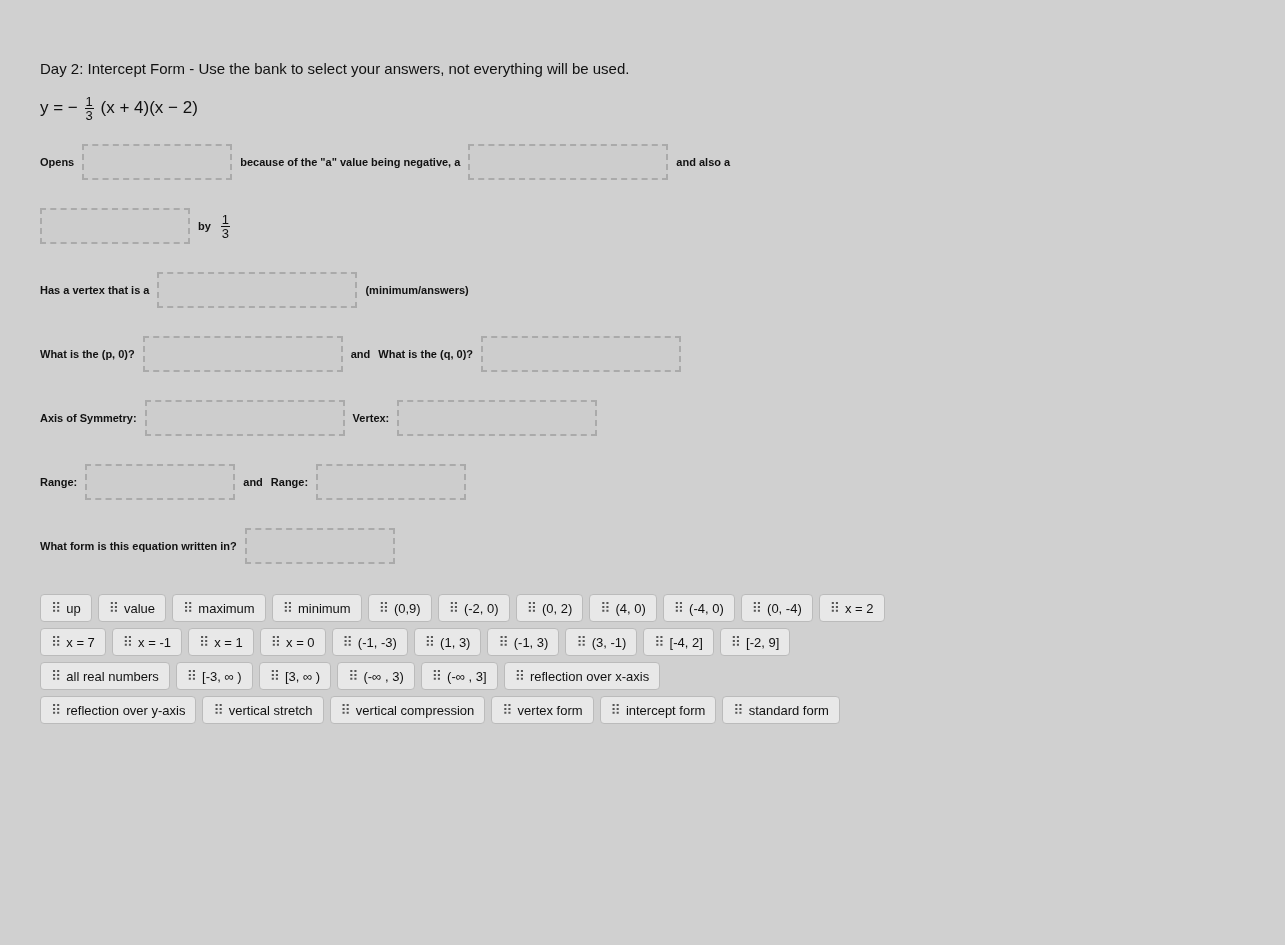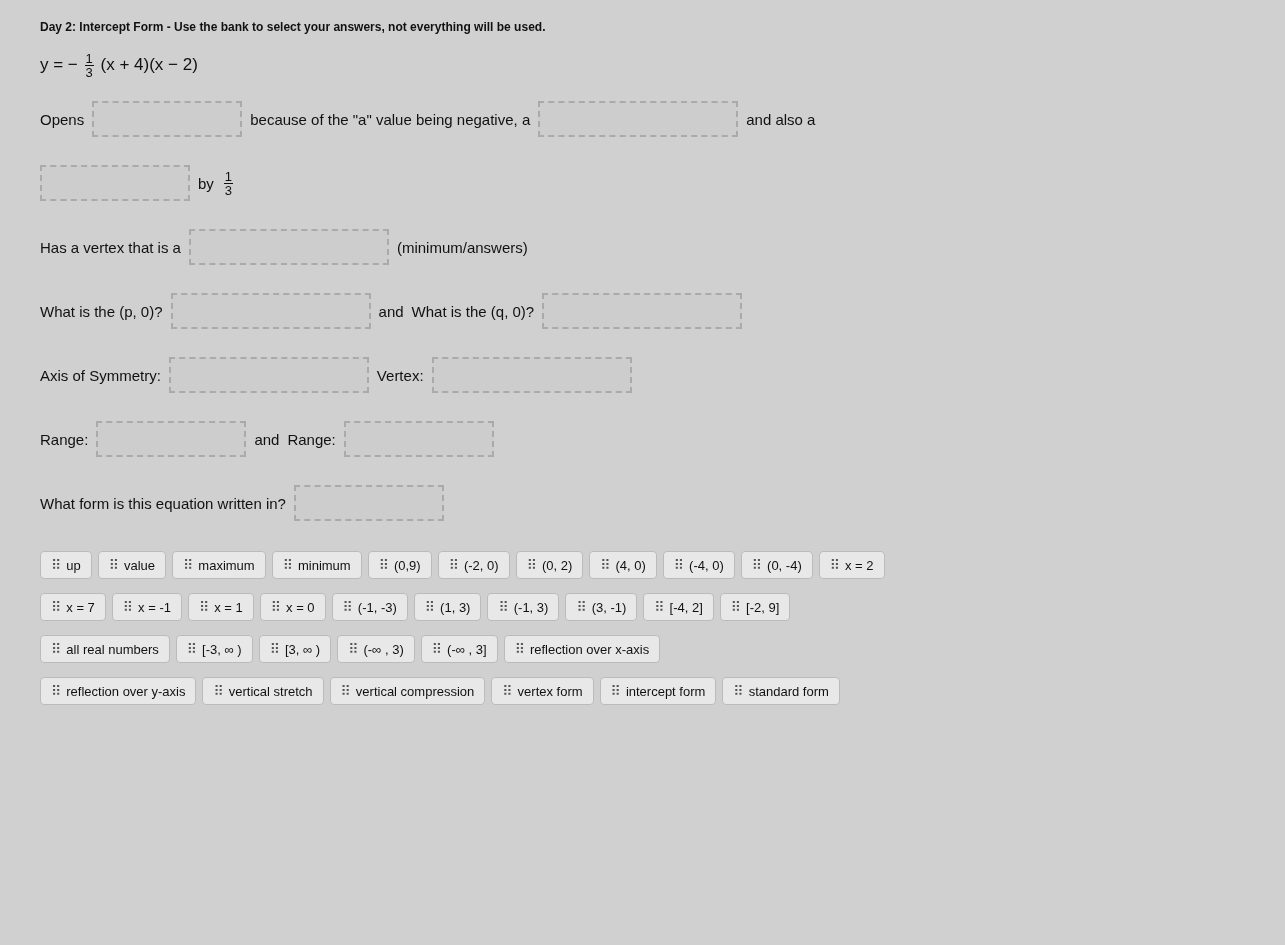--- a/index.html
+++ b/index.html
@@ -4,23 +4,24 @@
   <style>
     * { box-sizing: border-box; margin: 0; padding: 0; }
     body {
       background: #d0d0d0;
       font-family: Arial, sans-serif;
       font-size: 15px;
       color: #111;
       padding: 20px 40px;
     }
     .title {
-      font-size: 12px;
+      font-size: 15px;
       margin-bottom: 18px;
-      font-weight: bold;
+      font-weight: normal;
+      margin-top: 40px;
     }
     .equation {
       font-size: 17px;
       margin-bottom: 22px;
     }
     .fraction {
       display: inline-flex;
       flex-direction: column;
       align-items: center;
       vertical-align: middle;
@@ -43,21 +44,21 @@
       border: 2px dashed #aaa;
       min-width: 200px;
       min-height: 36px;
       vertical-align: middle;
       background: rgba(200,200,200,0.3);
     }
     .answer-bank {
       margin-top: 30px;
       display: flex;
       flex-wrap: wrap;
-      gap: 14px;
+      gap: 6px;
     }
     .answer-bank-row {
       display: flex;
       flex-wrap: wrap;
       gap: 6px;
       width: 100%;
     }
     .chip {
       display: inline-flex;
       align-items: center;
@@ -72,22 +73,23 @@
     }
     .chip-dots {
       display: inline-flex;
       align-items: center;
       gap: 2px;
       font-size: 16px;
       color: #555;
     }
     .two-dots::before { content: "⠿"; font-size: 14px; }
     .label-text {
-      font-size: 15px;
+      font-size: 11px;
       white-space: nowrap;
+      font-weight: bold;
     }
     .section-row {
       display: flex;
       align-items: center;
       gap: 8px;
       margin-bottom: 28px;
       flex-wrap: wrap;
     }
   </style>
 </head>

